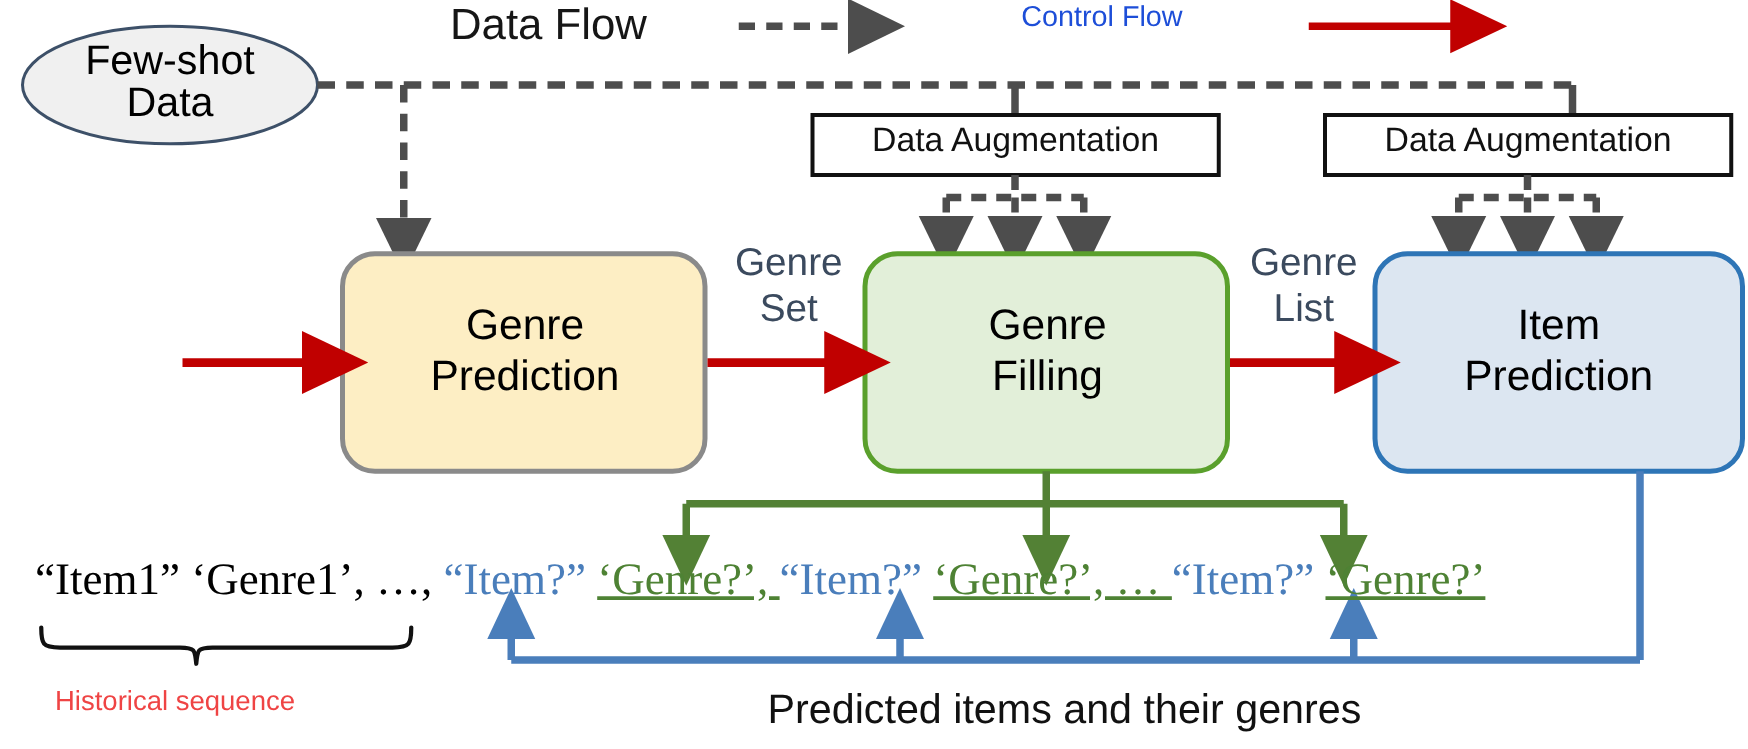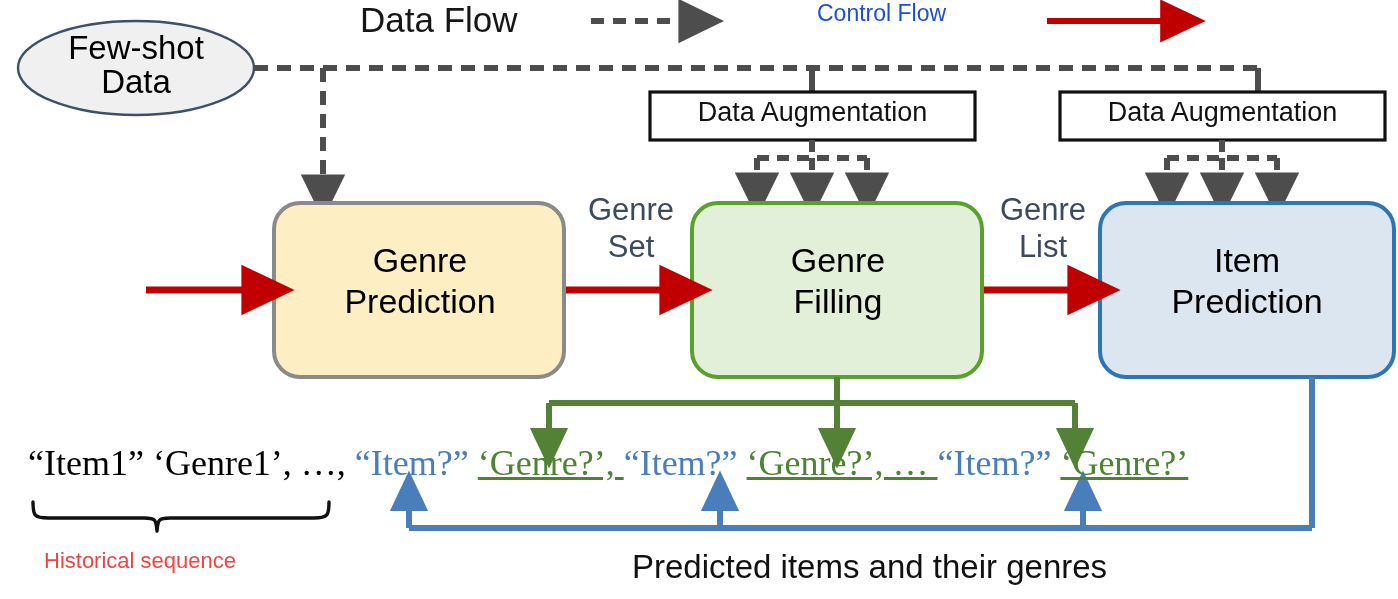--- a/index.html
+++ b/index.html
@@ -104,21 +104,20 @@
   
   #historical-label {
     left: 44px; top: 550px;
     font-size: 22px;
     color: #ef4444;
   }
   #predicted-label {
     left: 614px; top: 550px;
     font-size: 33px;
     color: #111111;
-    margin-left: 18px;
   }
 </style>
 </head>
 <body>
 
 <div id="canvas">
 
   <svg id="vec" viewBox="0 0 1398 599">
     <defs>
       <marker id="arw-dash" markerWidth="9" markerHeight="9" refX="4.2" refY="4.5" orient="auto" markerUnits="strokeWidth">

